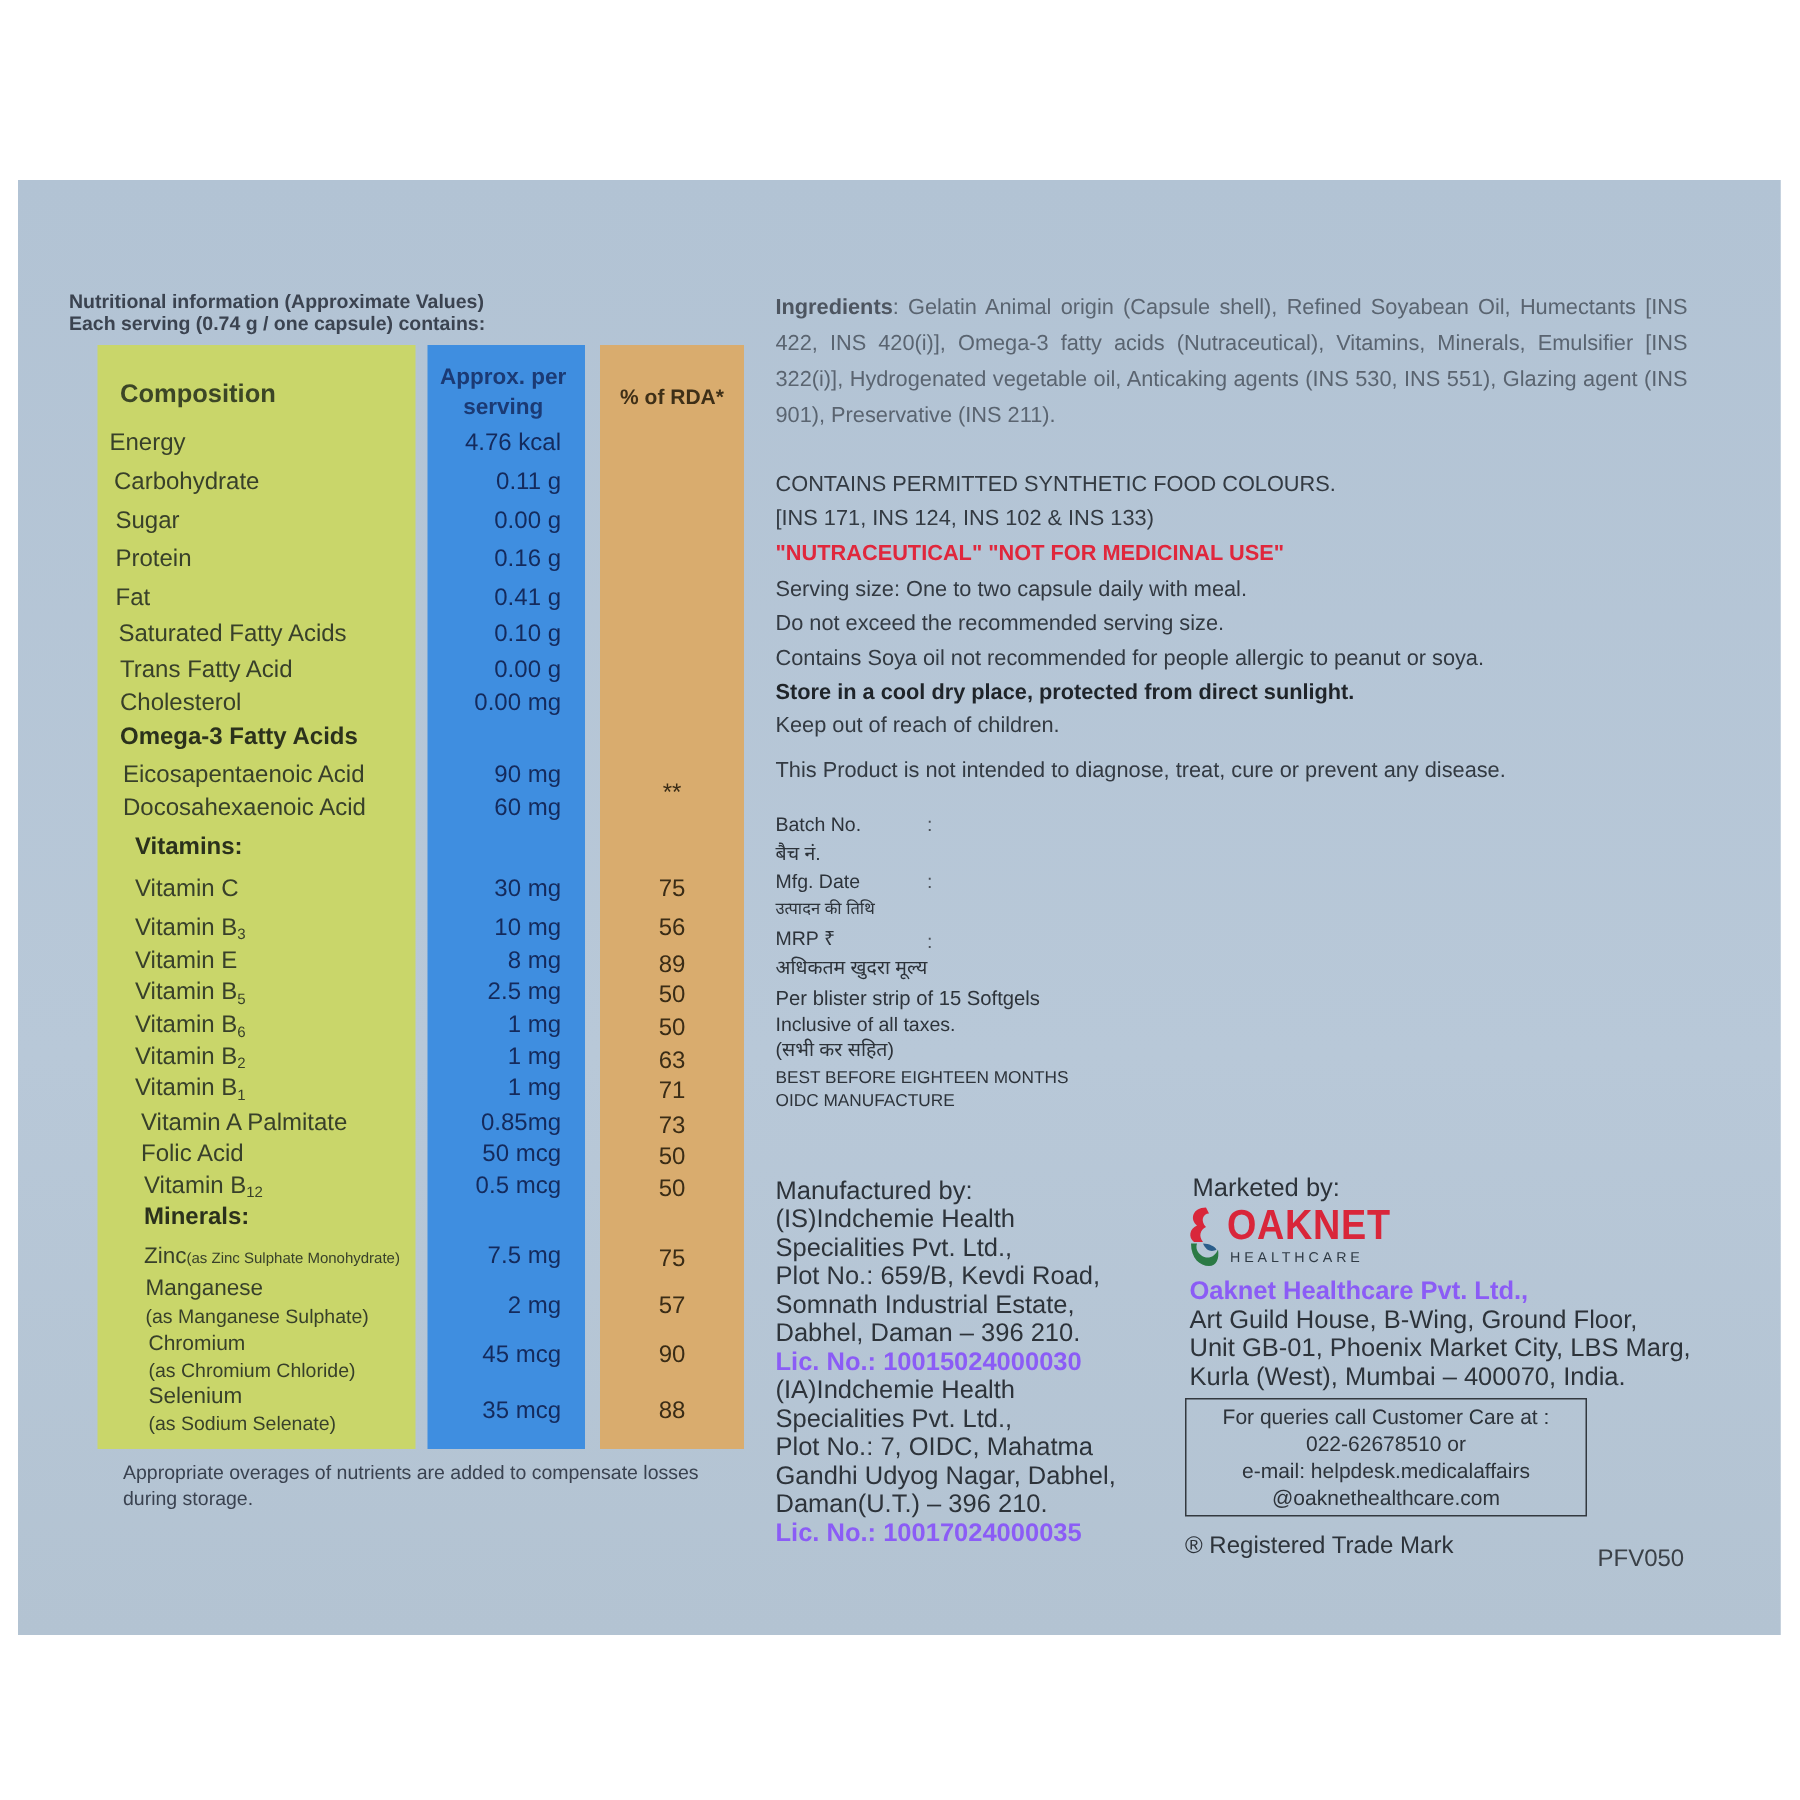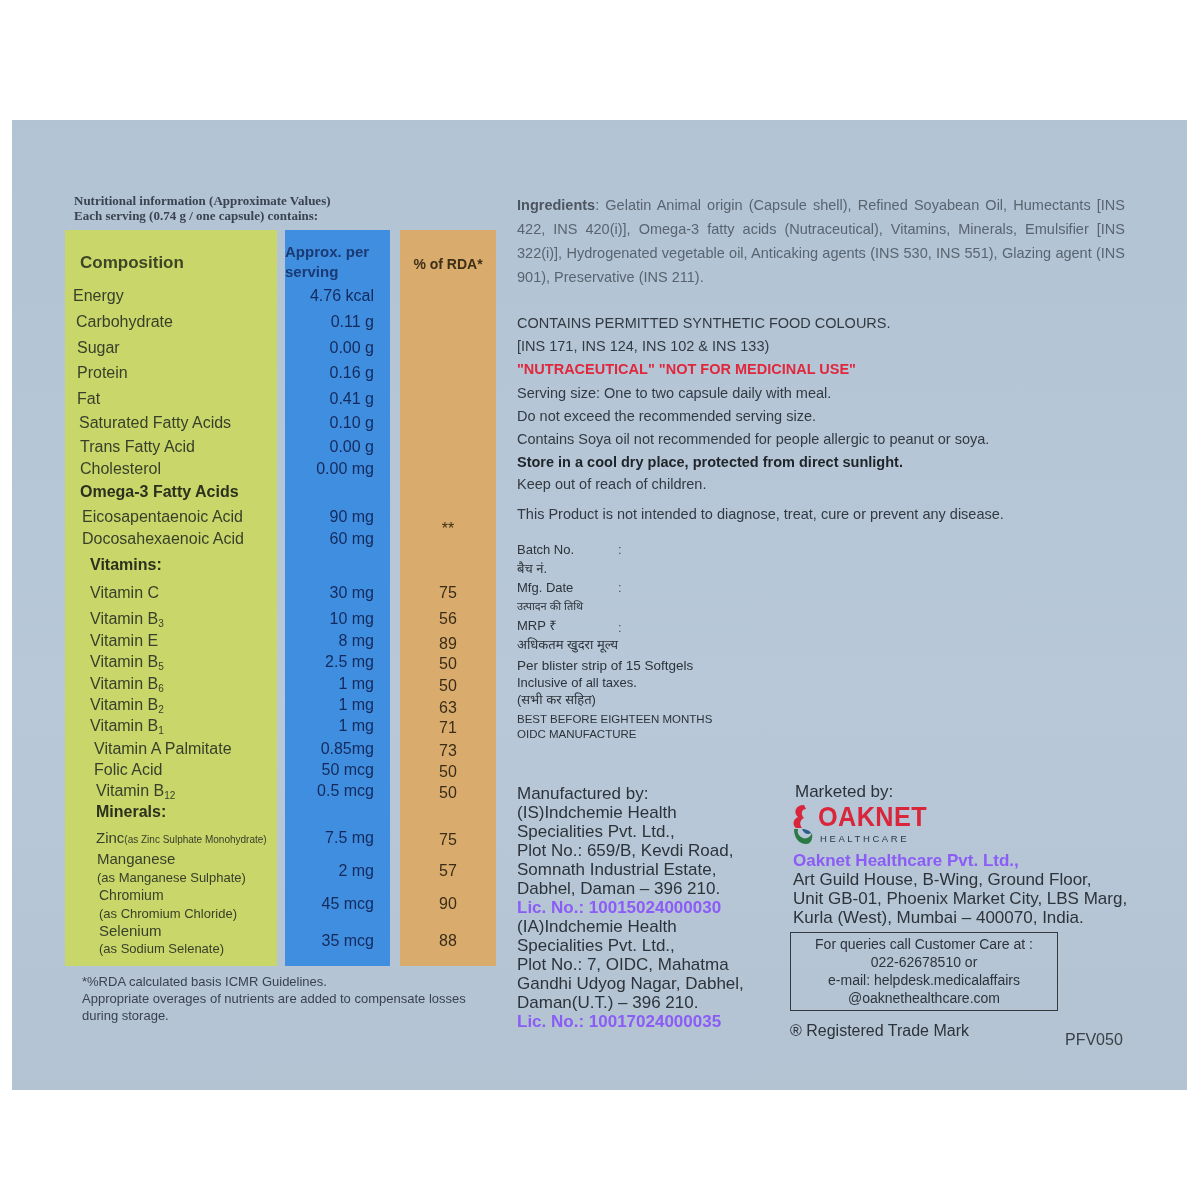--- a/index.html
+++ b/index.html
@@ -6,28 +6,28 @@
   body {
     width:1200px; height:1200px; background:#ffffff; position:relative; overflow:hidden;
     font-family: "Liberation Sans", sans-serif; color:#2b2f33;
   }
   .panel {
     position:absolute; left:12px; top:120px; width:1175px; height:970px;
     background:#b4c4d4;
     background-image: linear-gradient(180deg, #b2c3d4 0%, #b8c8d8 60%, #b3c3d2 100%);
   }
   .abs { position:absolute; }
-  .nutri-head { left:74px; top:193px; font-size:13px; font-weight:bold; color:#3b4350; line-height:15px;font-family:Liberation Serif, serif; }
+  .nutri-head { left:46px; top:193px; font-size:13px; font-weight:bold; color:#3b4350; line-height:15px; }
   .col { position:absolute; top:230px; height:736px; }
   .col-green { left:65px; width:212px; background:#c9d66a; }
   .col-blue { left:285px; width:105px; background:#3f8ee0; }
   .col-orange { left:400px; width:96px; background:#d9ac6e; }
   .hdr { position:absolute; font-weight:bold; color:#3a3f20; }
   .hdr-comp { left:80px; top:253px; font-size:17px; color:#3c4626; }
-  .hdr-appr { left:285px; top:242px; width:101px; text-align:left; font-size:15px; line-height:20px; color:#1b3a74; }
+  .hdr-appr { left:285px; top:242px; width:101px; text-align:center; font-size:15px; line-height:20px; color:#1b3a74; }
   .hdr-rda { left:400px; top:256px; width:96px; text-align:center; font-size:14px; color:#3e2f17; }
   .row { position:absolute; left:0; width:500px; height:22px; }
   .row .name { position:absolute; left:75px; font-size:16px; color:#38402a; white-space:nowrap; }
   .row .name.bold { font-weight:bold; color:#2b311c;text-align:center; }
   .row .name .sub { font-size:10px; vertical-align:-3px; }
   .row .name .small { font-size:10px; }
   .row .name .line2 { display:block; font-size:13px; margin-top:1px; }
   .row .val { position:absolute; left:290px; width:84px; text-align:right; font-size:16px; color:#142a5c; }
   .row .rda { position:absolute; left:400px; width:96px; text-align:center; font-size:16px; color:#3a2c16; }
   .foot { left:82px; top:973px; font-size:13px; line-height:17px; color:#3a4250; width:420px; }
@@ -182,21 +182,20 @@
       <span class="rda" style="top:8px">90</span>
     </div>
   <div class="row" style="top:922px;height:40px">
       <span class="name" style="left:99px;font-size:15px;line-height:17px"><span>Selenium</span><span class="line2">(as Sodium Selenate)</span></span>
       <span class="val" style="top:10px">35 mcg</span>
       <span class="rda" style="top:10px">88</span>
     </div>
 </div>
 
 <div class="abs foot">
-  <div>*%RDA calculated basis ICMR Guidelines.</div>
   <div>Appropriate overages of nutrients are added to compensate losses during storage.</div>
 </div>
 
 <div class="abs ingr"><b>Ingredients</b><span>: Gelatin Animal origin (Capsule shell), Refined Soyabean Oil, Humectants [INS 422, INS 420(i)], Omega-3 fatty acids (Nutraceutical), Vitamins, Minerals, Emulsifier [INS 322(i)], Hydrogenated vegetable oil, Anticaking agents (INS 530, INS 551), Glazing agent (INS 901), Preservative (INS 211).</span></div>
 
 <div class="abs info" style="top:315px">CONTAINS PERMITTED SYNTHETIC FOOD COLOURS.</div>
 <div class="abs info" style="top:338px">[INS 171, INS 124, INS 102 &amp; INS 133)</div>
 <div class="abs info red" style="top:361px">"NUTRACEUTICAL" "NOT FOR MEDICINAL USE"</div>
 <div class="abs info" style="top:385px">Serving size: One to two capsule daily with meal.</div>
 <div class="abs info" style="top:408px">Do not exceed the recommended serving size.</div>

